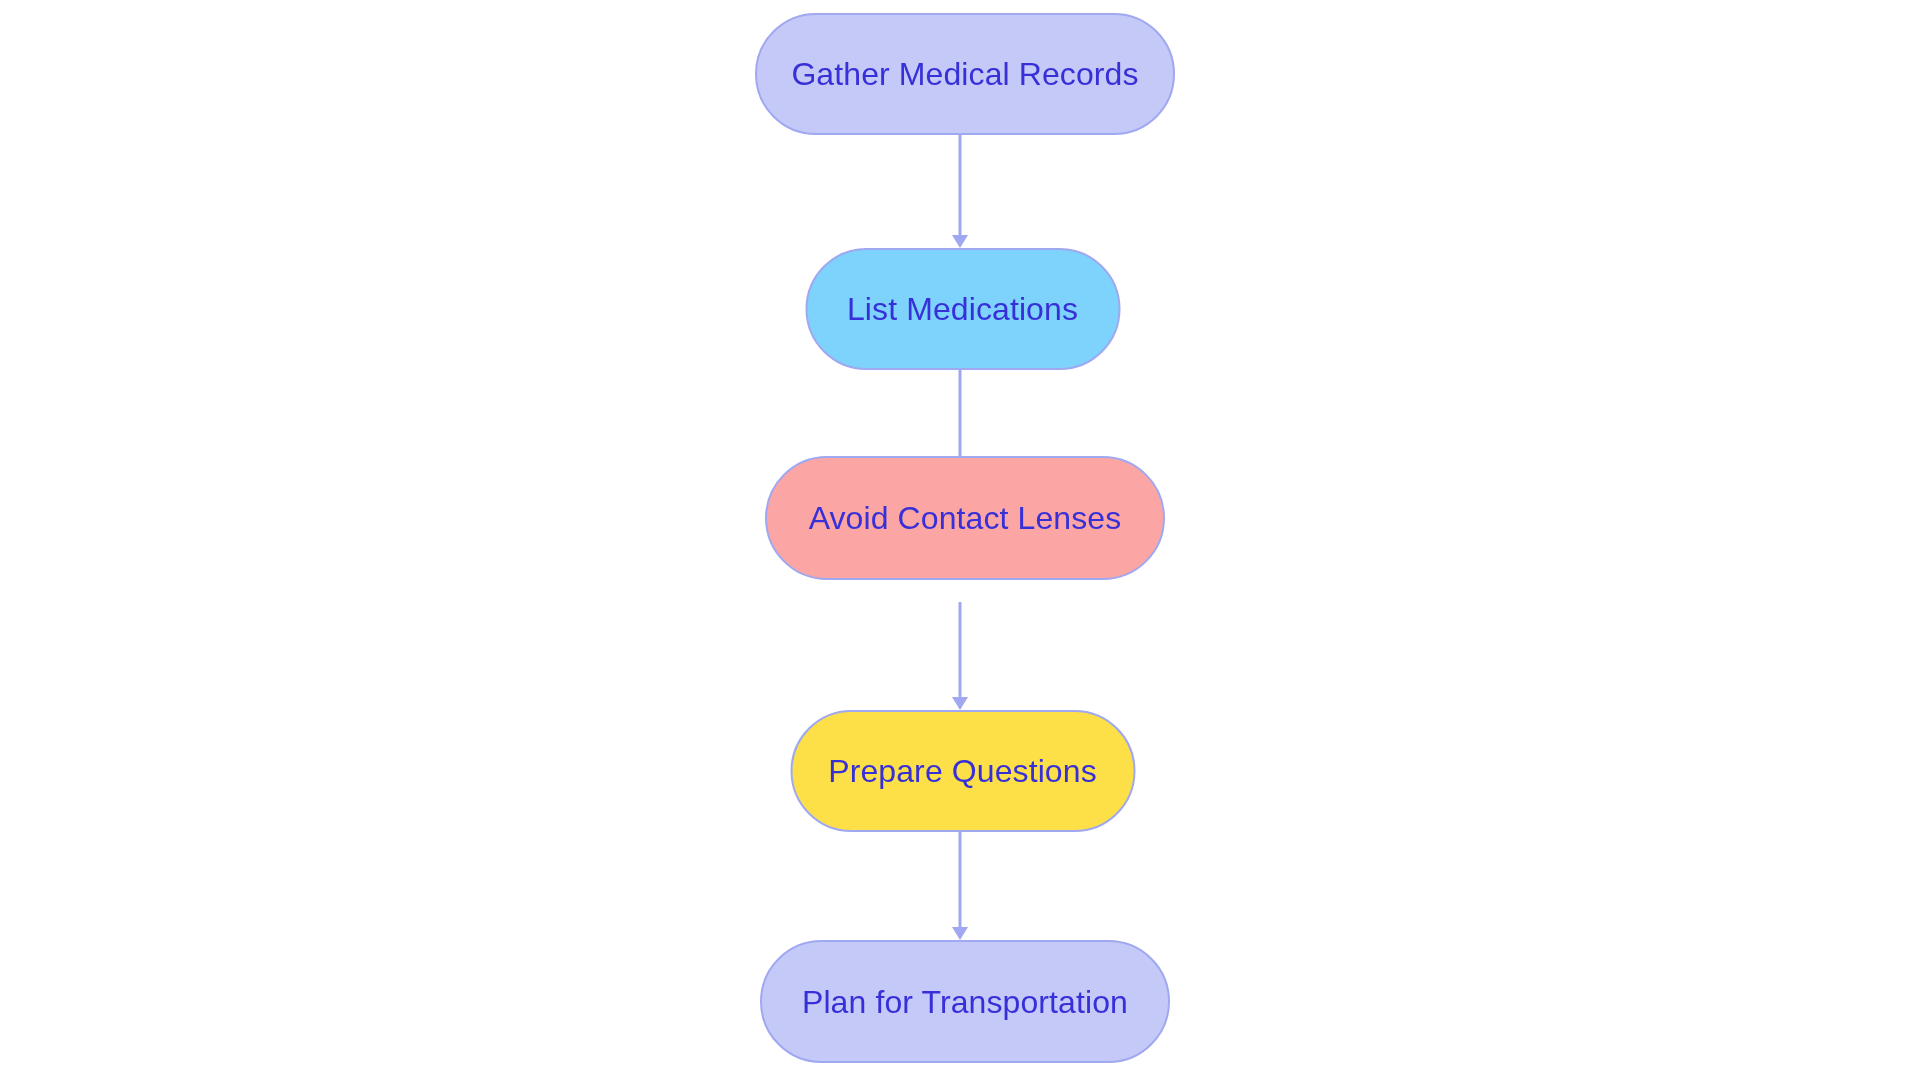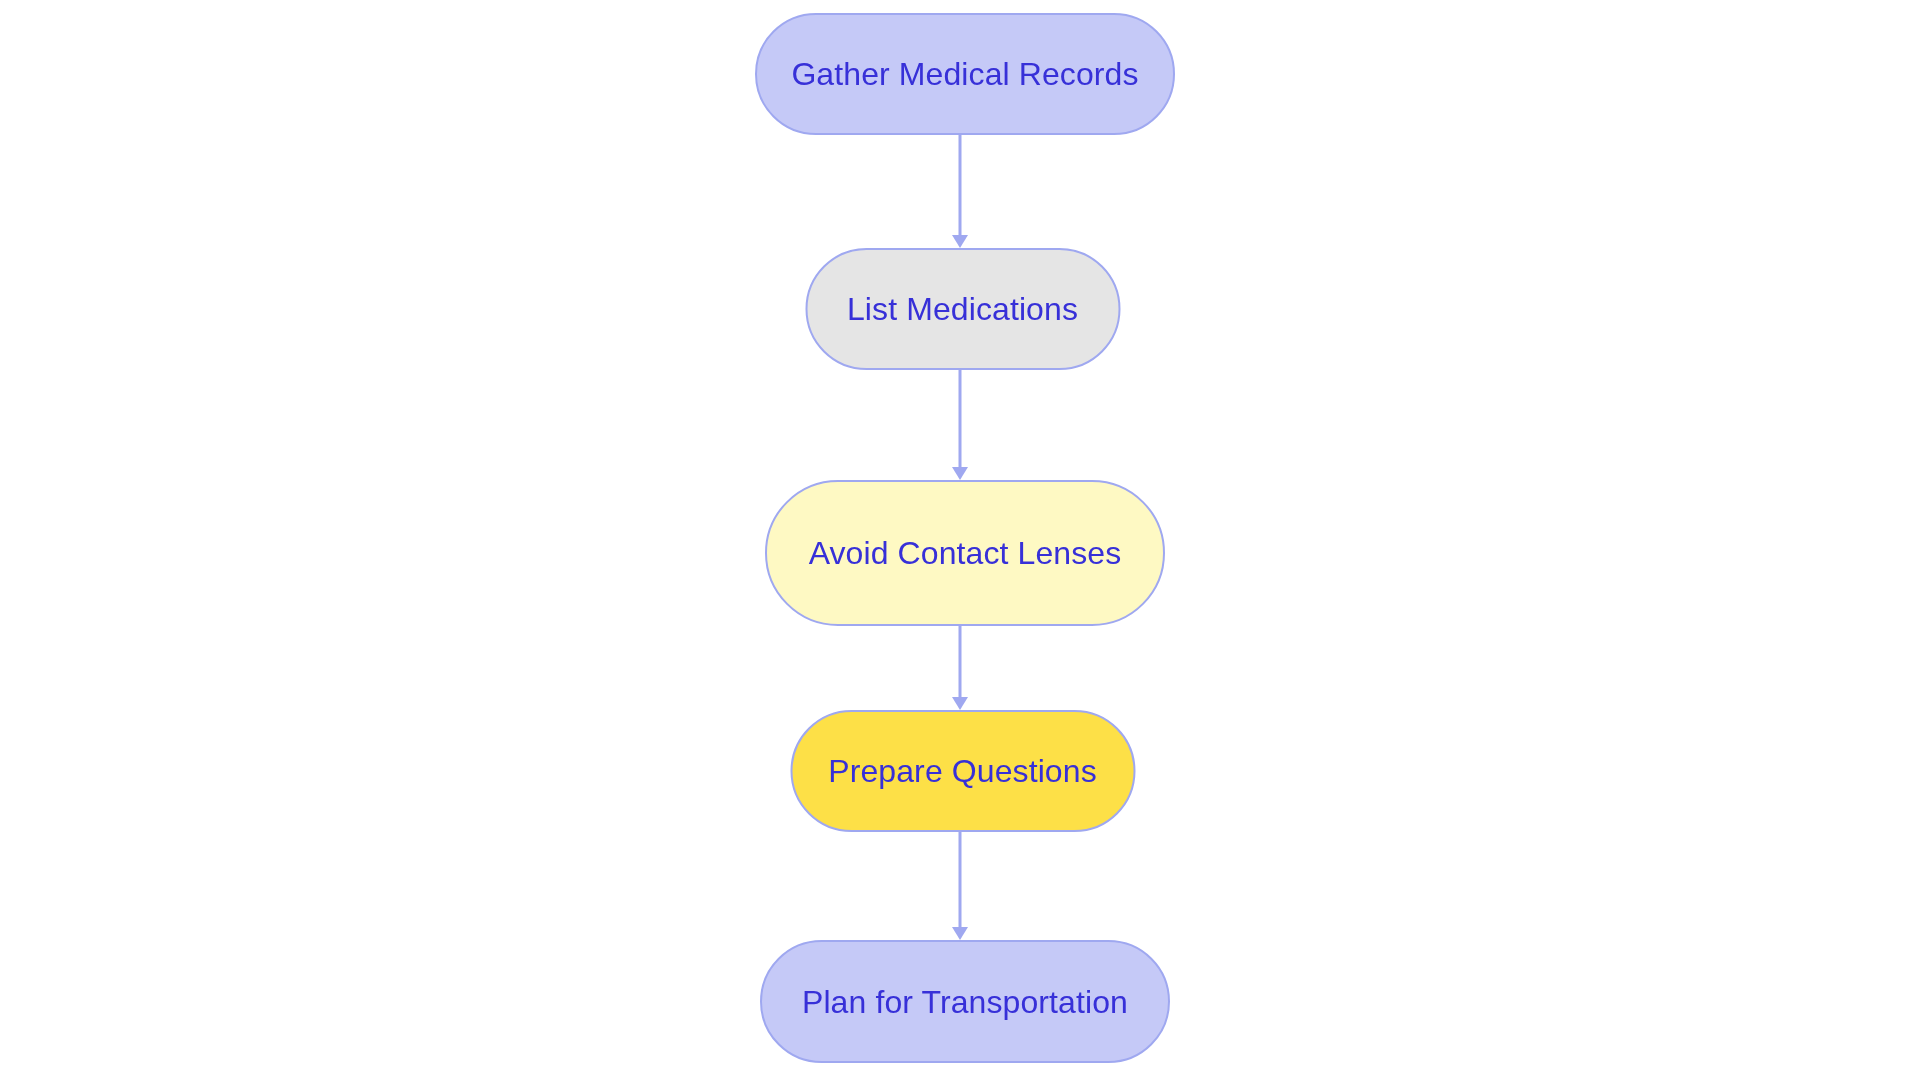--- a/index.html
+++ b/index.html
@@ -109,25 +109,25 @@
     </div>
     <div class="edge" id="edge-3" style="top: 832px; height: 108px;">
       <div class="edge-line" style="height: 95px; width: 3px; background: rgb(159, 168, 240);"></div>
       <div class="edge-head" style="border-top-color: rgb(159, 168, 240);"></div>
     </div>
 
     <div class="node" id="node-0" style="width: 420px; height: 122px; top: 13px; left: 965px; background: rgb(197, 201, 247); border-color: rgb(159, 168, 240); border-width: 2px;">
       <span class="node-label" style="color: rgb(55, 48, 216); font-size: 32px;">Gather Medical Records</span>
     </div>
 
-    <div class="node" id="node-1" style="width: 315px; height: 122px; top: 248px; left: 962.5px; background: #e5e5e5; border-color: rgb(159, 168, 240); border-width: 2px;">
+    <div class="node" id="node-1" style="width: 315px; height: 122px; top: 248px; left: 962.5px; background: #7dd3fc; border-color: rgb(159, 168, 240); border-width: 2px;">
       <span class="node-label" style="color: rgb(55, 48, 216); font-size: 32px;">List Medications</span>
     </div>
 
-    <div class="node" id="node-2" style="width: 400px; height: 146px; top: 480px; left: 965px; background: #fef9c3; border-color: rgb(159, 168, 240); border-width: 2px;">
+    <div class="node" id="node-2" style="width: 400px; height: 124px; top: 456px; left: 965px; background: #fca5a5; border-color: rgb(159, 168, 240); border-width: 2px;">
       <span class="node-label" style="color: rgb(55, 48, 216); font-size: 32px;">Avoid Contact Lenses</span>
     </div>
 
     <div class="node" id="node-3" style="width: 345px; height: 122px; top: 710px; left: 962.5px; background: #fde047; border-color: rgb(159, 168, 240); border-width: 2px;">
       <span class="node-label" style="color: rgb(55, 48, 216); font-size: 32px;">Prepare Questions</span>
     </div>
 
     <div class="node" id="node-4" style="width: 410px; height: 123px; top: 940px; left: 965px; background: rgb(197, 201, 247); border-color: rgb(159, 168, 240); border-width: 2px;">
       <span class="node-label" style="color: rgb(55, 48, 216); font-size: 32px;">Plan for Transportation</span>
     </div>

